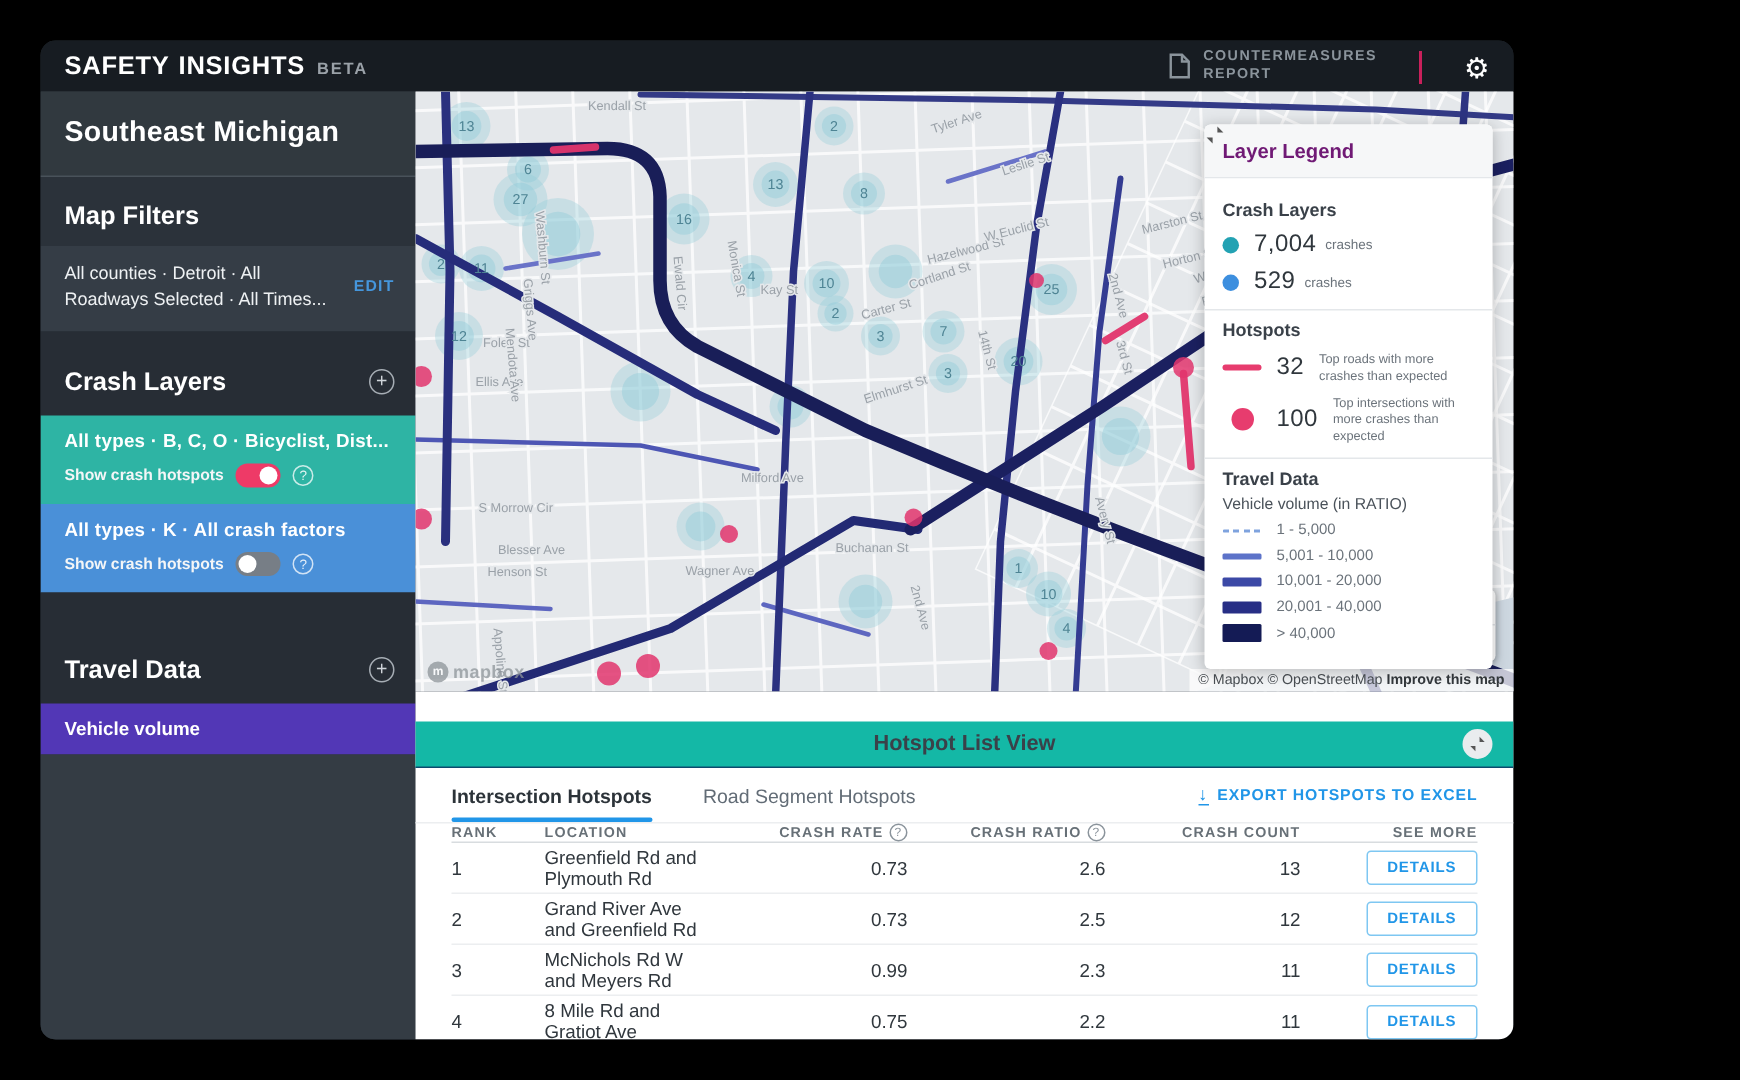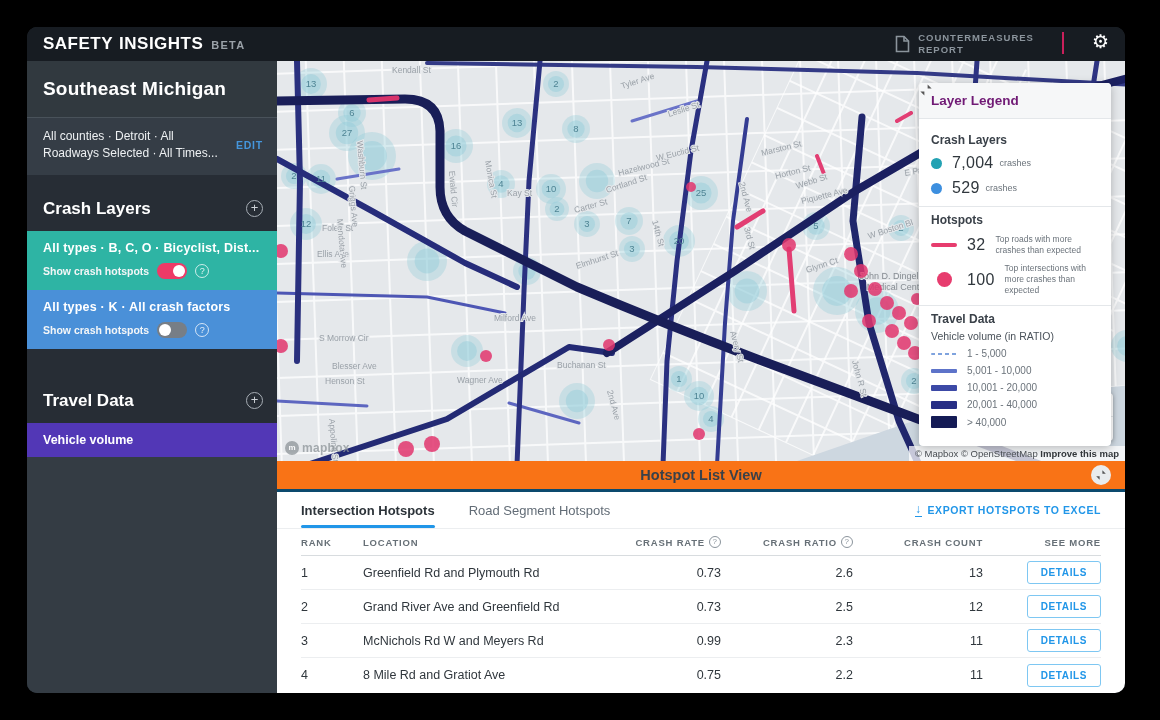--- a/index.html
+++ b/index.html
@@ -1,26 +1,26 @@
 <!DOCTYPE html>
 <html><head>
 <meta charset="utf-8">
 <style>
   html,body{margin:0;padding:0;width:1160px;height:720px;background:#000;
     font-family:"Liberation Sans",sans-serif;-webkit-font-smoothing:antialiased;}
   *{box-sizing:border-box;}
-  .window{position:absolute;left:27px;top:27px;width:1098px;height:666px;border-radius:10px;
+  .window{position:absolute;left:27px;top:27px;width:982px;height:666px;border-radius:10px;
     overflow:hidden;background:#262d34;box-shadow:0 14px 44px rgba(0,0,0,.6);display:flex;flex-direction:column;}
   
   .topbar{height:34px;background:#171c22;display:flex;align-items:center;padding:0 16px;flex:0 0 34px;}
   .logo{display:flex;align-items:baseline;gap:6px;color:#fff;}
   .logo .t1{font-size:17px;font-weight:600;letter-spacing:.5px;}
   .logo .t2{font-size:17px;font-weight:800;letter-spacing:.5px;}
   .logo .beta{font-size:11px;font-weight:700;color:#9aa1a8;letter-spacing:1.2px;margin-left:2px;}
-  .topbar-right{margin-left:auto;display:flex;align-items:flex-start;gap:28px;}
+  .topbar-right{margin-left:auto;display:flex;align-items:flex-end;gap:28px;}
   .report-btn{display:flex;align-items:center;gap:8px;cursor:pointer;}
   .report-label{font-size:9.5px;font-weight:700;color:#8b949c;letter-spacing:1px;line-height:1.25;}
   .pink-divider{width:2px;height:22px;background:#c9205b;}
   .gear{color:#fff;font-size:19px;line-height:1;cursor:pointer;}
   
   .content{flex:1;display:flex;min-height:0;}
   .sidebar{flex:0 0 250px;background:#262d34;color:#fff;display:flex;flex-direction:column;}
   .main{flex:1;display:flex;flex-direction:column;min-width:0;}
   
   .se-band{background:#31393f;padding:17px 16px;border-bottom:1px solid #49525a;}
@@ -77,21 +77,21 @@
   .attribution{position:absolute;right:0;bottom:0;background:rgba(255,255,255,.75);padding:2px 6px;
     font-size:9.5px;color:#4a4f54;z-index:4;}
   .attribution b{color:#33383c;cursor:pointer;}
   .mapbox-logo{position:absolute;left:8px;bottom:6px;display:flex;align-items:center;gap:3px;
     z-index:4;cursor:pointer;opacity:.75;}
   .mb-circle{width:14px;height:14px;border-radius:50%;background:#8d9499;color:#fff;
     font-size:8px;font-weight:700;text-align:center;line-height:14px;}
   .mb-word{font-size:12px;font-weight:700;color:#8d9499;letter-spacing:.3px;}
   
   .panel{flex:1;background:#fff;display:flex;flex-direction:column;min-height:0;}
-  .panel-head{flex:0 0 31px;background:#f97316;border-bottom:3px solid #0c4a6e;display:flex;align-items:center;padding:0 14px;}
+  .panel-head{flex:0 0 31px;background:#14b8a6;border-bottom:1px solid #0c4a6e;display:flex;align-items:center;padding:0 14px;margin-top:20px;}
   .panel-title{flex:1;text-align:center;font-size:14.5px;font-weight:600;color:#3a4149;}
   .tabs-row{flex:0 0 37px;display:flex;align-items:center;padding:0 24px;border-bottom:1px solid #eceef0;}
   .tab{margin-right:34px;font-size:13px;cursor:pointer;height:100%;display:flex;align-items:center;position:relative;}
   .tab.active{font-weight:700;color:#2c3339;}
   .tab.active::after{content:"";position:absolute;left:0;right:0;bottom:0;height:3px;background:#2196e8;border-radius:2px;}
   .tab.inactive{color:#626c76;}
   .export-link{margin-left:auto;display:flex;align-items:center;gap:6px;color:#2196e8;
     font-size:10.5px;font-weight:700;letter-spacing:.6px;cursor:pointer;}
   .dl-icon{font-size:12px;border-bottom:1.5px solid #2196e8;line-height:1;padding-bottom:1px;}
   .tbl{flex:1;padding:0 24px;display:flex;flex-direction:column;min-height:0;}
@@ -139,20 +139,23 @@
     </div>
   </div>
 
   <div class="content">
 
     <div class="sidebar">
       <div class="se-band">
         <h1>Southeast Michigan</h1>
       </div>
 
+      <div class="mf-head">
+        <h2>Map Filters</h2>
+      </div>
       <div class="filter-row">
         <div class="filter-summary">All counties · Detroit · All Roadways Selected · All Times...</div>
         <div class="edit-link">EDIT</div>
       </div>
 
       <div class="sec-head">
         <h2>Crash Layers</h2>
         <span class="plus-icon">+</span>
       </div>
 

